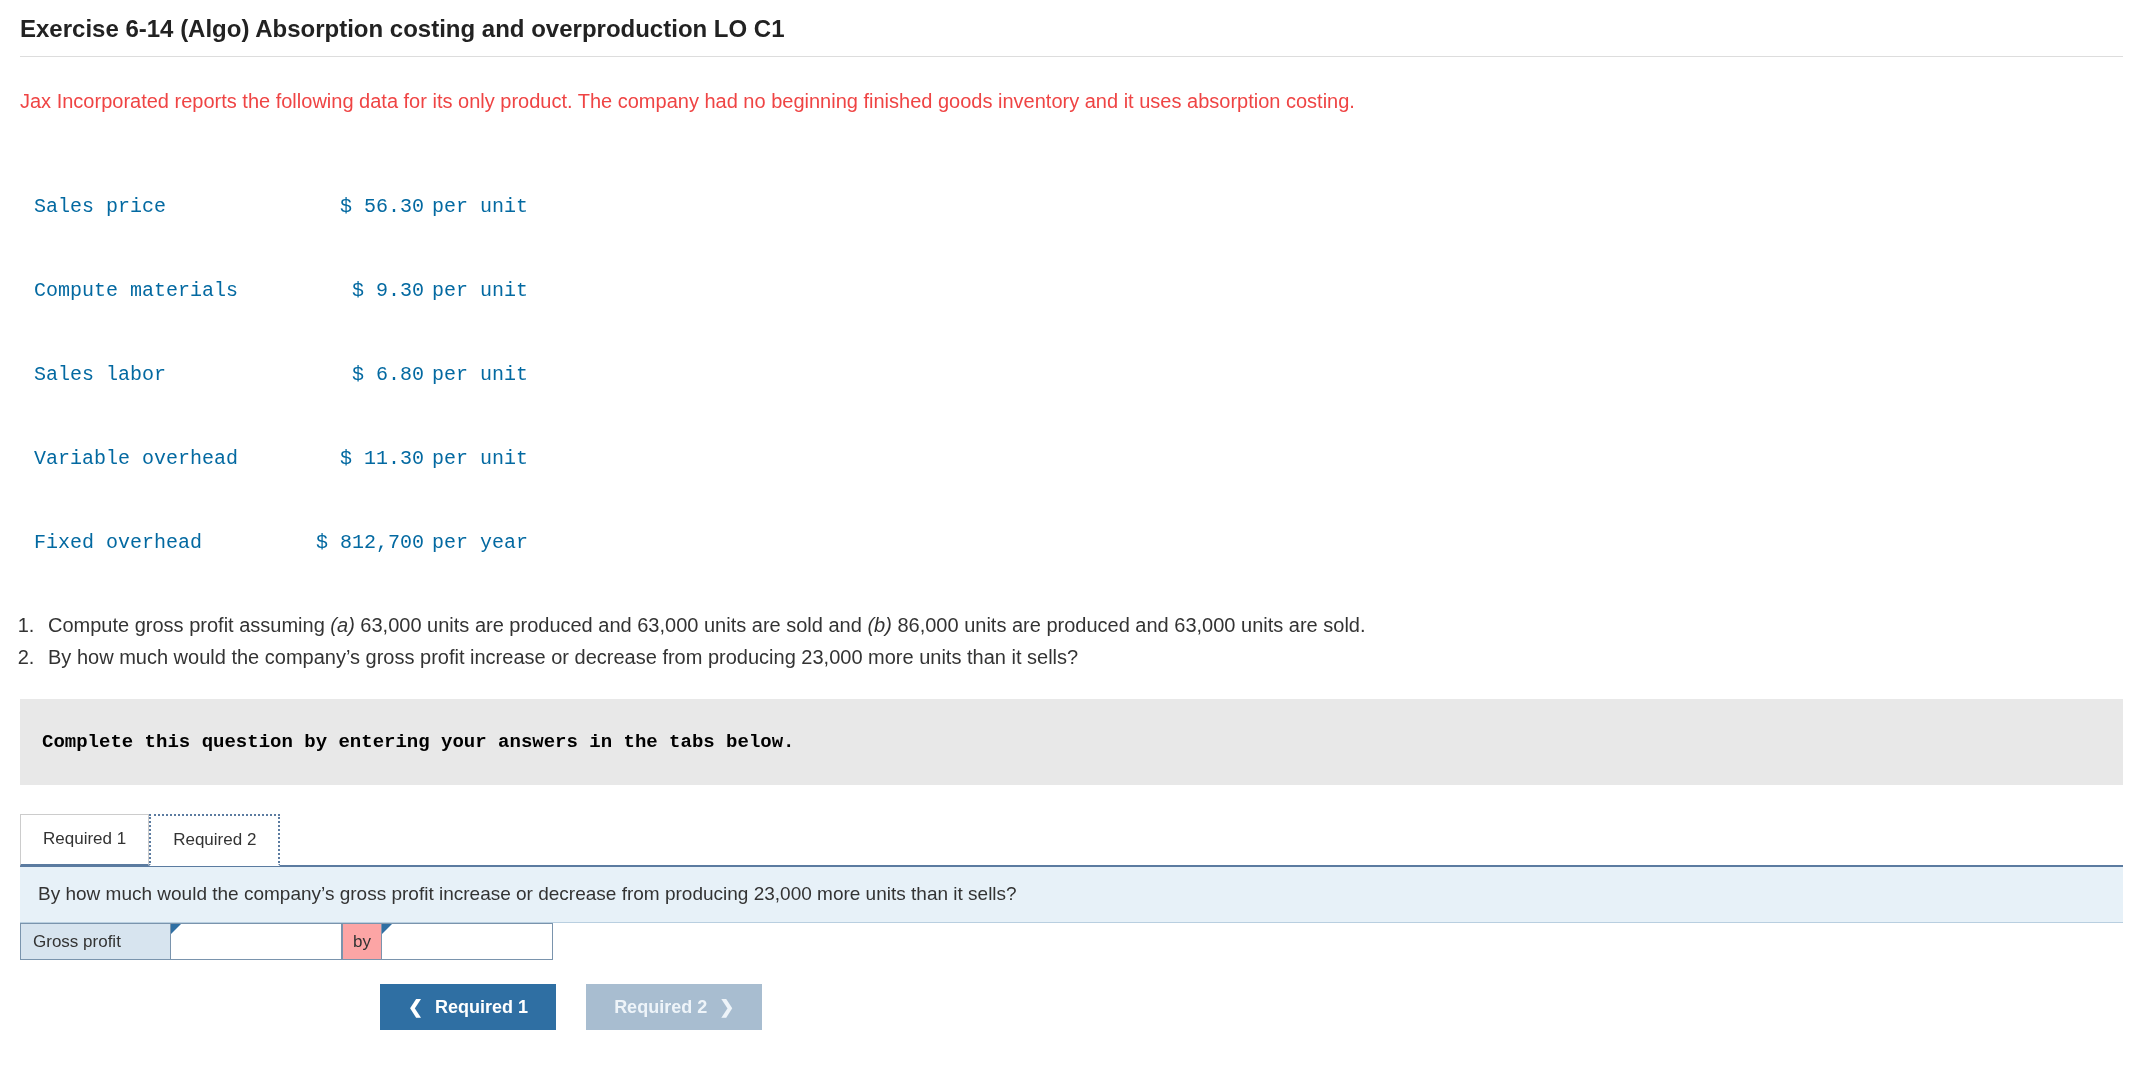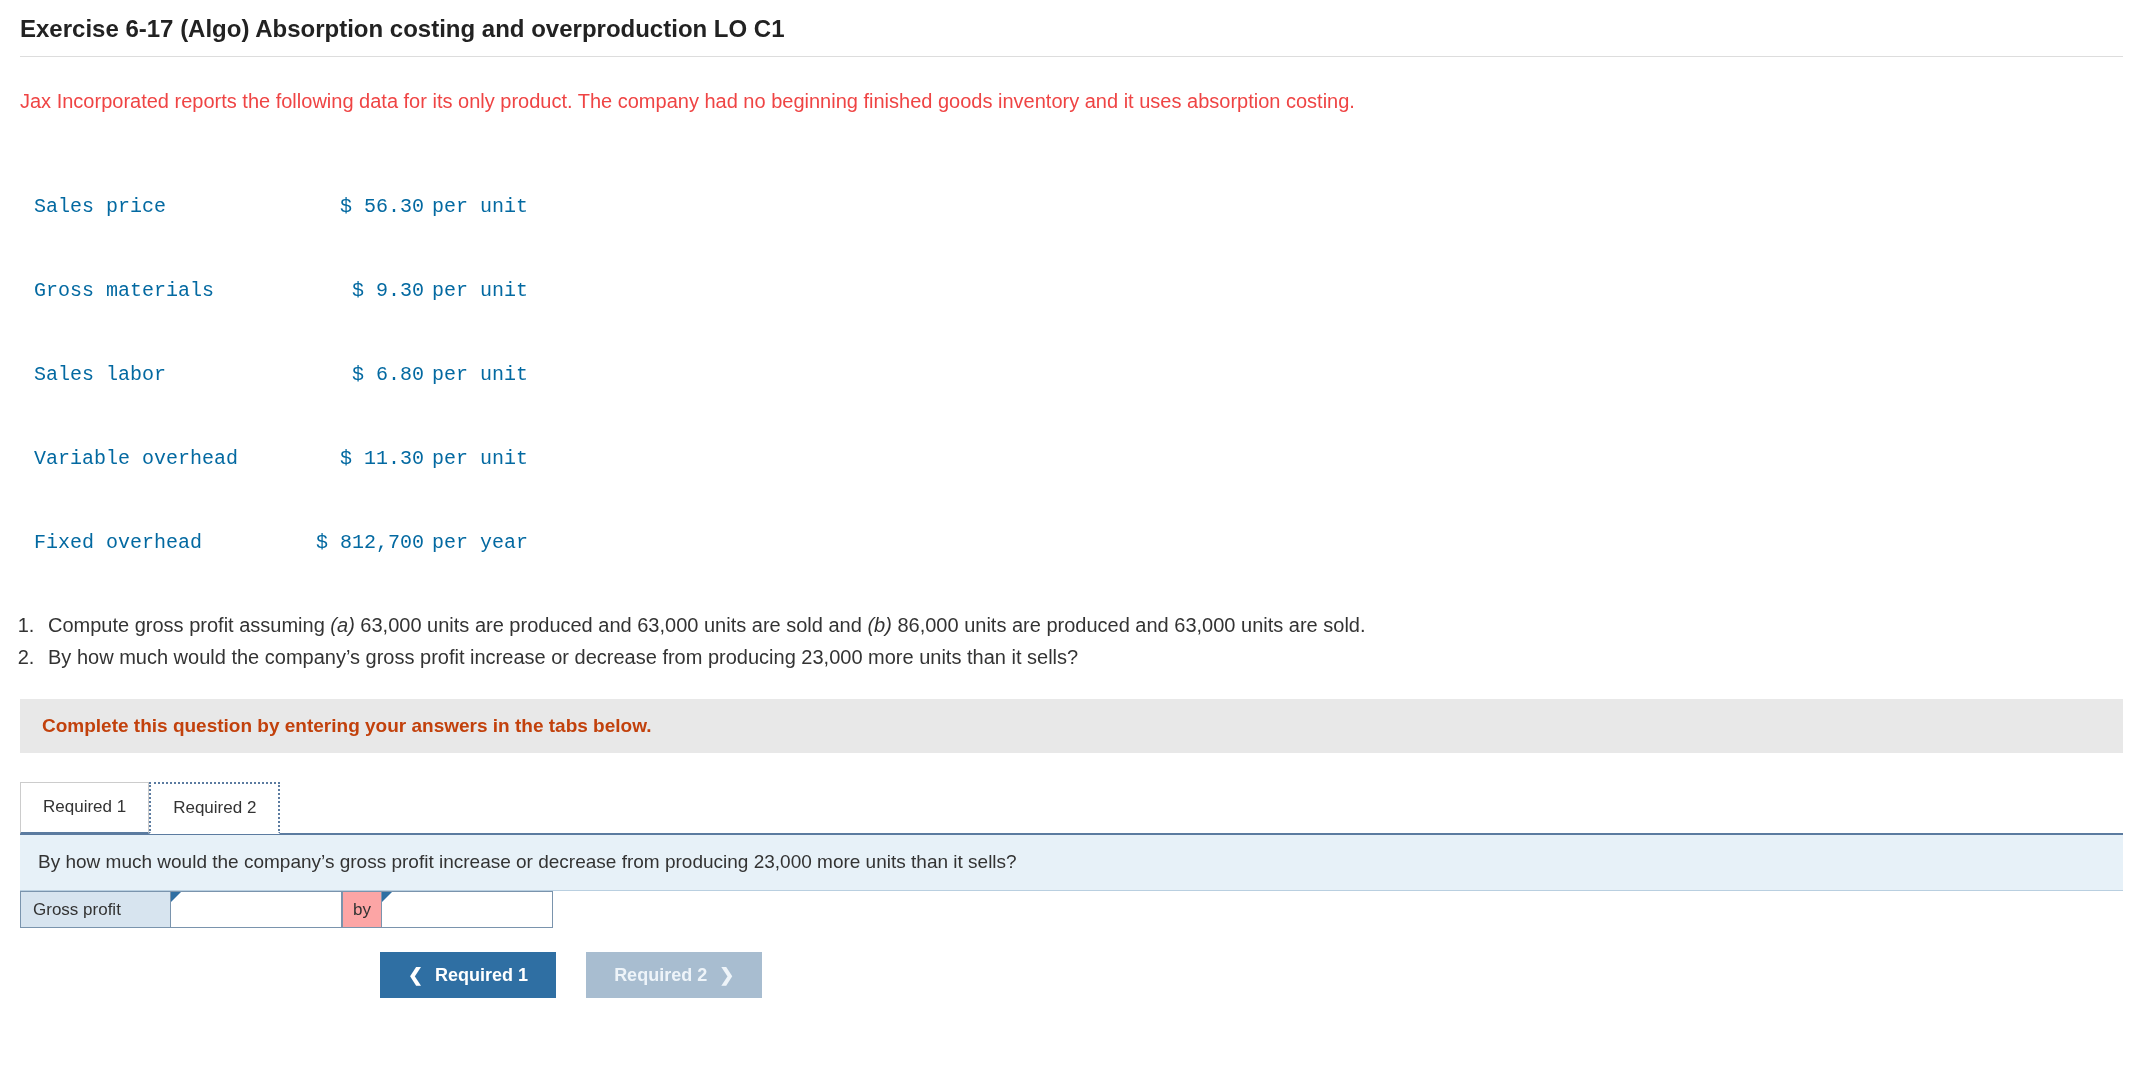--- a/index.html
+++ b/index.html
@@ -29,25 +29,26 @@
   }
   .data-row { display: flex; }
   .data-label { width: 260px; }
   .data-value { width: 130px; text-align: right; }
   .data-unit { padding-left: 8px; }
   .questions { margin: 0 0 28px 20px; font-size: 20px; }
   .questions li { margin-bottom: 4px; padding-left: 8px; }
   .em { font-style: italic; }
   .instruct-box {
     background: #e8e8e8;
-    padding: 14px 22px;
+    padding: 30px 22px;
     margin-bottom: 28px;
     font-weight: bold;
     font-size: 19px;
-    color: #c2410c;
+    color: #000000;
+    font-family: Liberation Mono, monospace;
   }
   .tab-strip { display: flex; border-bottom: 2px solid #5b7ba0; }
   .tab {
     padding: 12px 22px;
     font-size: 17px;
     color: #333;
     cursor: pointer;
     border: 1px solid transparent;
     position: relative;
     top: 1px;
@@ -114,27 +115,27 @@
     font-size: 18px; font-weight: bold;
     color: #fff; border: none; cursor: pointer;
   }
   .nav-prev { background: #2f6fa3; }
   .nav-next { background: #a8bdd0; color: #eef4f9; }
   .chev { font-size: 18px; font-weight: bold; }
 </style>
 </head>
 <body>
 
-<div class="title">Exercise 6-17 (Algo) Absorption costing and overproduction LO C1</div>
+<div class="title">Exercise 6-14 (Algo) Absorption costing and overproduction LO C1</div>
 
 <p class="intro">Jax Incorporated reports the following data for its only product. The company had no beginning finished goods inventory and it uses absorption costing.</p>
 
 <div class="data-block">
   <div class="data-row"><span class="data-label">Sales price</span><span class="data-value">$ 56.30</span><span class="data-unit">per unit</span></div>
-  <div class="data-row"><span class="data-label">Gross materials</span><span class="data-value">$ 9.30</span><span class="data-unit">per unit</span></div>
+  <div class="data-row"><span class="data-label">Compute materials</span><span class="data-value">$ 9.30</span><span class="data-unit">per unit</span></div>
   <div class="data-row"><span class="data-label">Sales labor</span><span class="data-value">$ 6.80</span><span class="data-unit">per unit</span></div>
   <div class="data-row"><span class="data-label">Variable overhead</span><span class="data-value">$ 11.30</span><span class="data-unit">per unit</span></div>
   <div class="data-row"><span class="data-label">Fixed overhead</span><span class="data-value">$ 812,700</span><span class="data-unit">per year</span></div>
 </div>
 
 <ol class="questions">
   <li>
     <span>Compute gross profit assuming </span><span class="em">(a)</span><span> 63,000 units are produced and 63,000 units are sold and </span><span class="em">(b)</span><span> 86,000 units are produced and 63,000 units are sold.</span>
   </li>
   <li>By how much would the company’s gross profit increase or decrease from producing 23,000 more units than it sells?</li>

